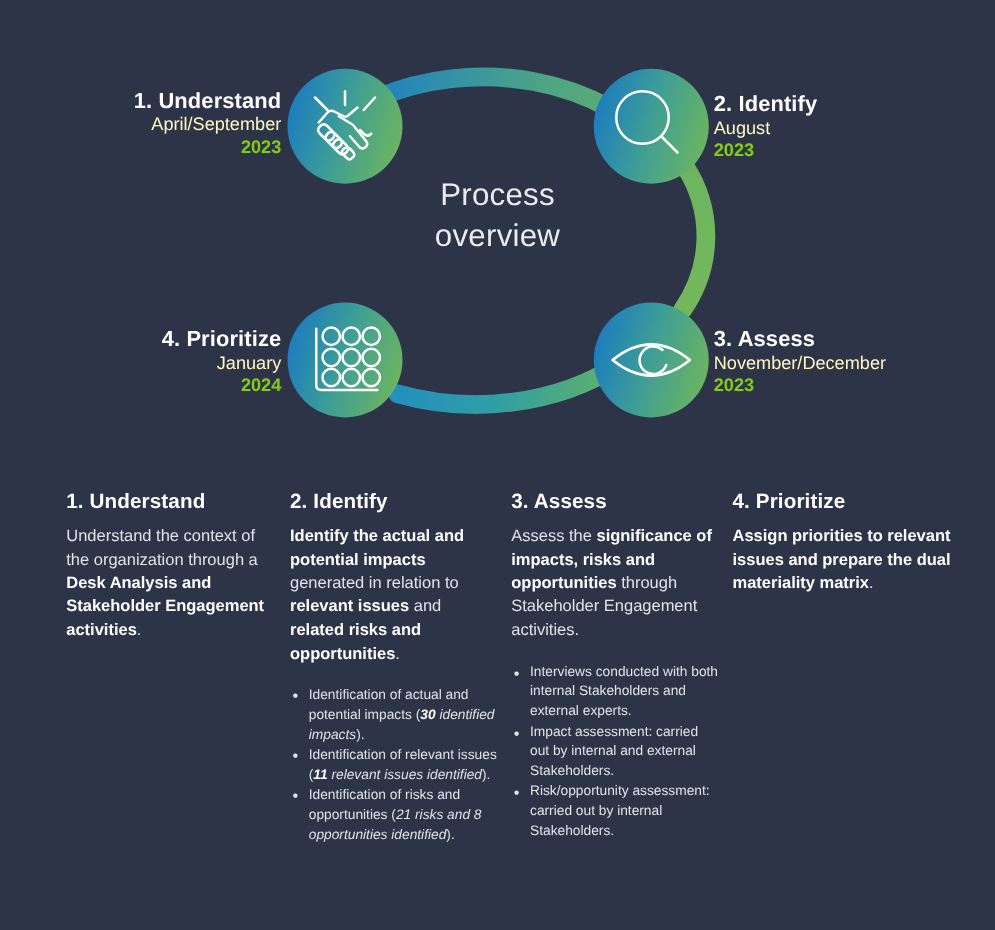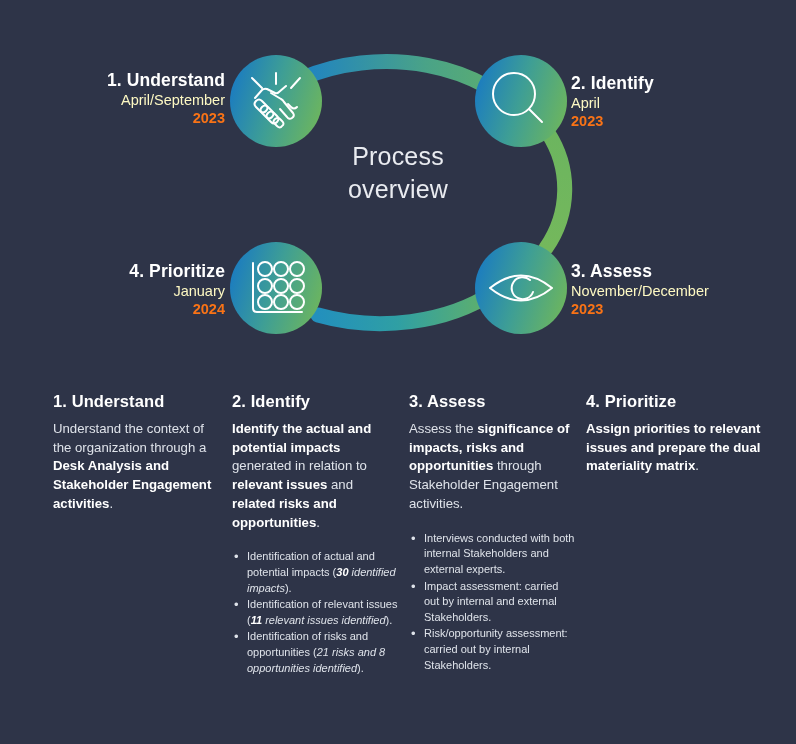--- a/index.html
+++ b/index.html
@@ -60,21 +60,21 @@
   }
   .node-label .nl-when {
     font-size: 14.5px;
     font-weight: 400;
     color: #fef9c3;
     margin-top: 1px;
   }
   .node-label .nl-year {
     font-size: 14.5px;
     font-weight: bold;
-    color: #f97316;
+    color: #84cc16;
     margin-top: 0px;
   }
   .label-left  { text-align: right; }
   .label-right { text-align: left; }
 
   #label-understand { left: 20px;  top: 70px;  width: 205px; }
   #label-identify   { left: 571px; top: 73px;  width: 215px; }
   #label-assess     { left: 571px; top: 261px; width: 218px; }
   #label-prioritize { left: 20px;  top: 261px; width: 205px; }
 
@@ -224,21 +224,21 @@
   </div>
 
   <div class="node-label label-left" id="label-understand">
     <div class="nl-title">1. Understand</div>
     <div class="nl-when">April/September</div>
     <div class="nl-year">2023</div>
   </div>
 
   <div class="node-label label-right" id="label-identify">
     <div class="nl-title">2. Identify</div>
-    <div class="nl-when">April</div>
+    <div class="nl-when">August</div>
     <div class="nl-year">2023</div>
   </div>
 
   <div class="node-label label-right" id="label-assess">
     <div class="nl-title">3. Assess</div>
     <div class="nl-when">November/December</div>
     <div class="nl-year">2023</div>
   </div>
 
   <div class="node-label label-left" id="label-prioritize">

